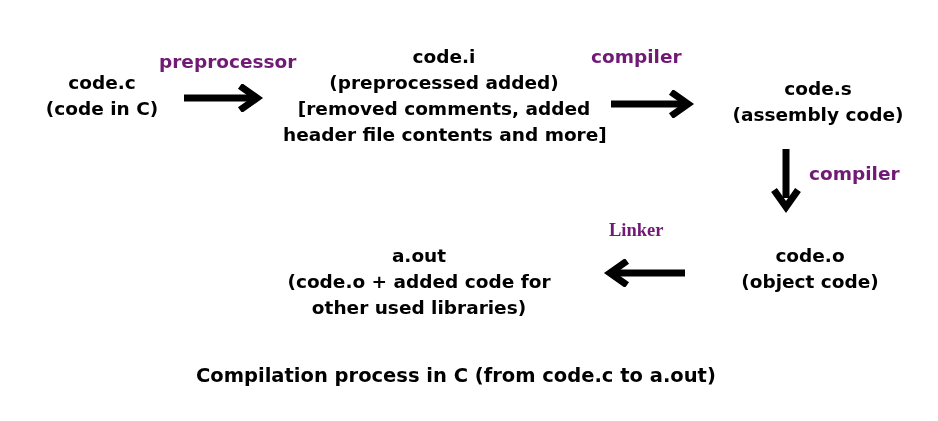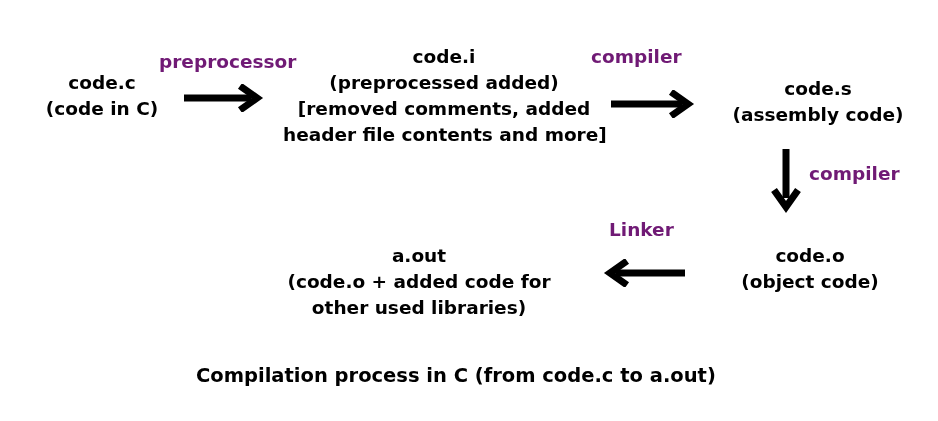--- a/index.html
+++ b/index.html
@@ -97,21 +97,21 @@
 
   <div class="arrow" style="left:766px; top:146px;">
     <svg width="40" height="68" viewBox="0 0 40 68">
       <line x1="20" y1="3" x2="20" y2="52" stroke="#000000" stroke-width="7"></line>
       <polyline points="8,44 20,61 32,44" fill="none" stroke="#000000" stroke-width="7" stroke-linecap="butt" stroke-linejoin="miter"></polyline>
     </svg>
   </div>
 
   <div class="proc-label" style="left:809px; top:163px;">compiler</div>
 
-  <div class="proc-label" style="left:609px; top:219px;">Linker</div>
+  <div class="proc-label" style="left:609px; top:219px;font-family:Liberation Serif, serif;">Linker</div>
 
   <div class="arrow" style="left:600px; top:259px;">
     <svg width="88" height="28" viewBox="0 0 88 28">
       <line x1="16" y1="14" x2="85" y2="14" stroke="#000000" stroke-width="7"></line>
       <polyline points="27,2 10,14 27,26" fill="none" stroke="#000000" stroke-width="7" stroke-linecap="butt" stroke-linejoin="miter"></polyline>
     </svg>
   </div>
 
   <div class="node" style="left:706px; top:243px; width:208px;">
     <span class="line">code.o</span>

